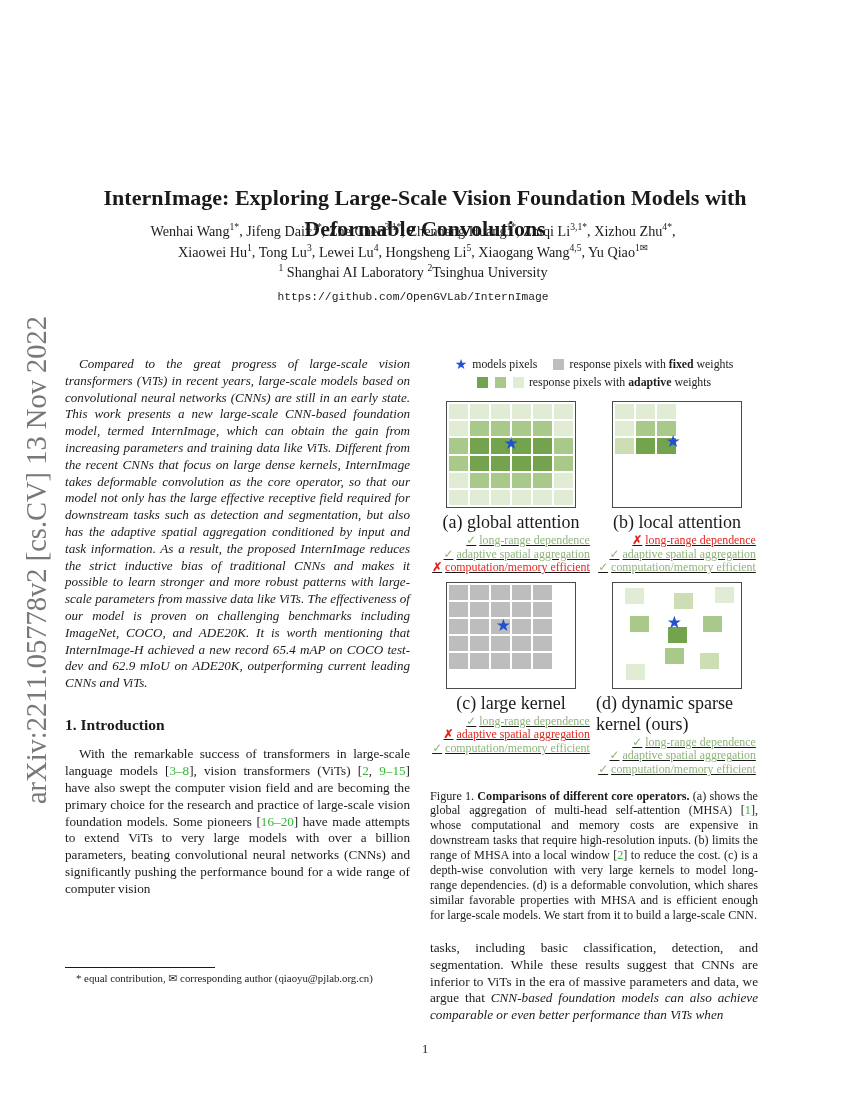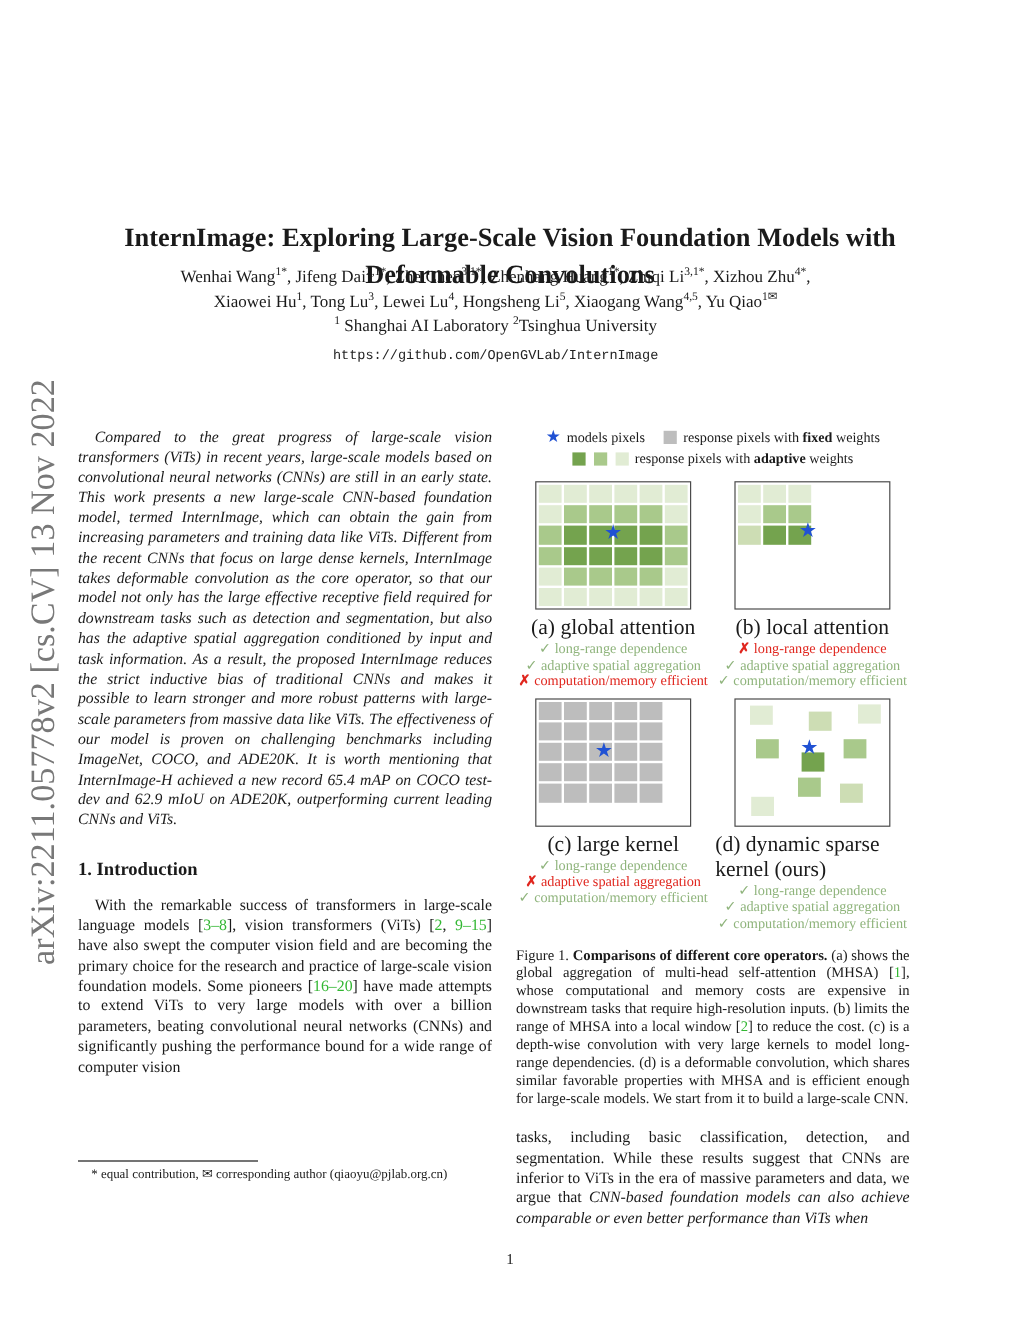--- a/index.html
+++ b/index.html
@@ -59,21 +59,21 @@
   .cell.w{background:#fff;}
   .cell.l,.sq-abs.l{background:var(--grid-l);}
   .cell.ml,.sq-abs.ml{background:var(--grid-ml);}
   .cell.m,.sq-abs.m{background:var(--grid-m);}
   .cell.d,.sq-abs.d{background:var(--grid-d);}
   .cell.g{background:var(--grid-g);}
   .sq-abs{position:absolute;width:19px;height:16px;}
   .star{position:absolute;transform:translate(-50%,-52%);color:var(--star-blue);
     font-size:17px;line-height:1;}
   .panel-label{margin-top:4px;font-size:18px;}
-  .checks{margin-top:1px;text-align:center;font-size:11.9px;line-height:13.6px;}
+  .checks{margin-top:1px;text-align:right;font-size:11.9px;line-height:13.6px;text-decoration:underline;}
   .check-line.ok{color:var(--check-green);}
   .check-line.bad{color:var(--cross-red);}
   .check-line .mark{margin-right:3px;}
   .check-line.bad .mark{font-weight:700;}
 
   .fig-caption{margin:12px 0 5px 0;font-size:12.2px;line-height:14.9px;text-align:justify;}
   .right-body{margin-top:17px;}
 
   .page-number{position:absolute;top:1042px;left:0;width:100%;text-align:center;font-size:12.5px;}
 </style>

